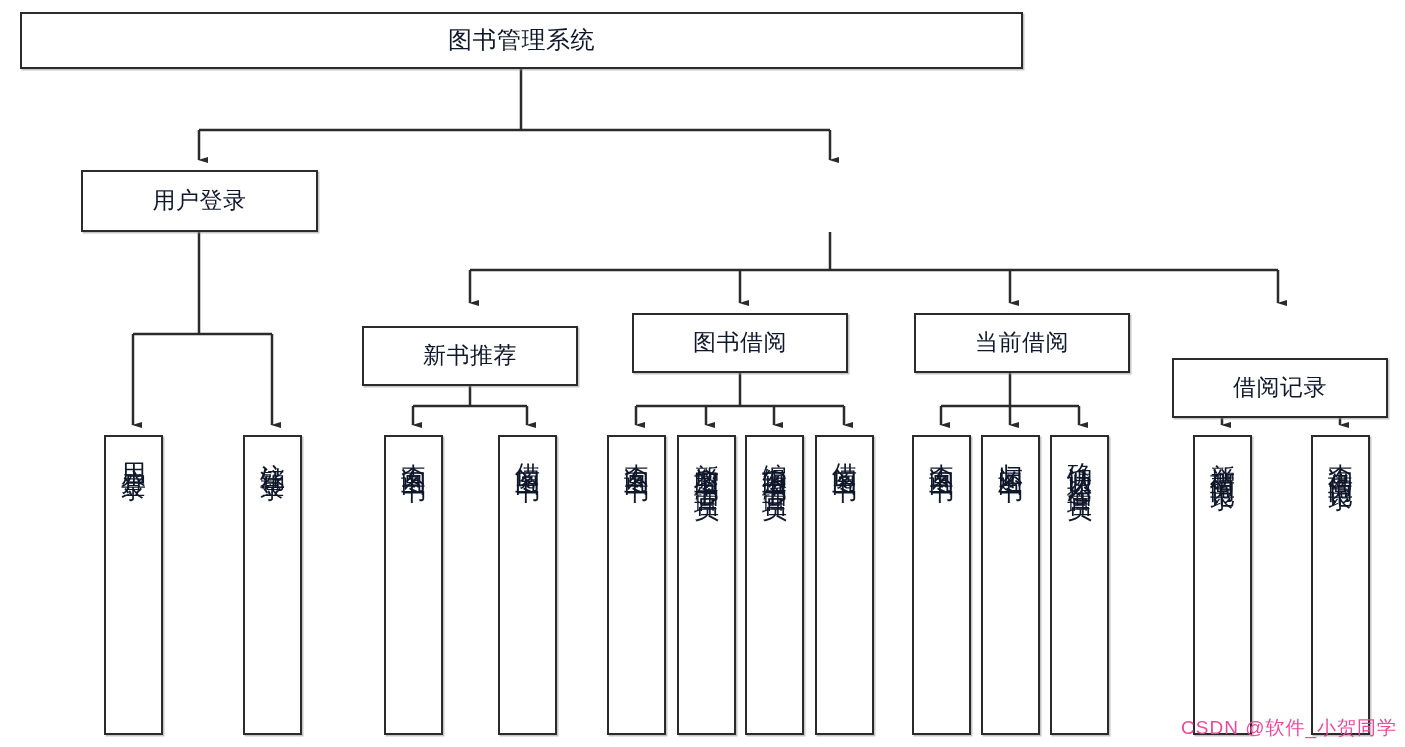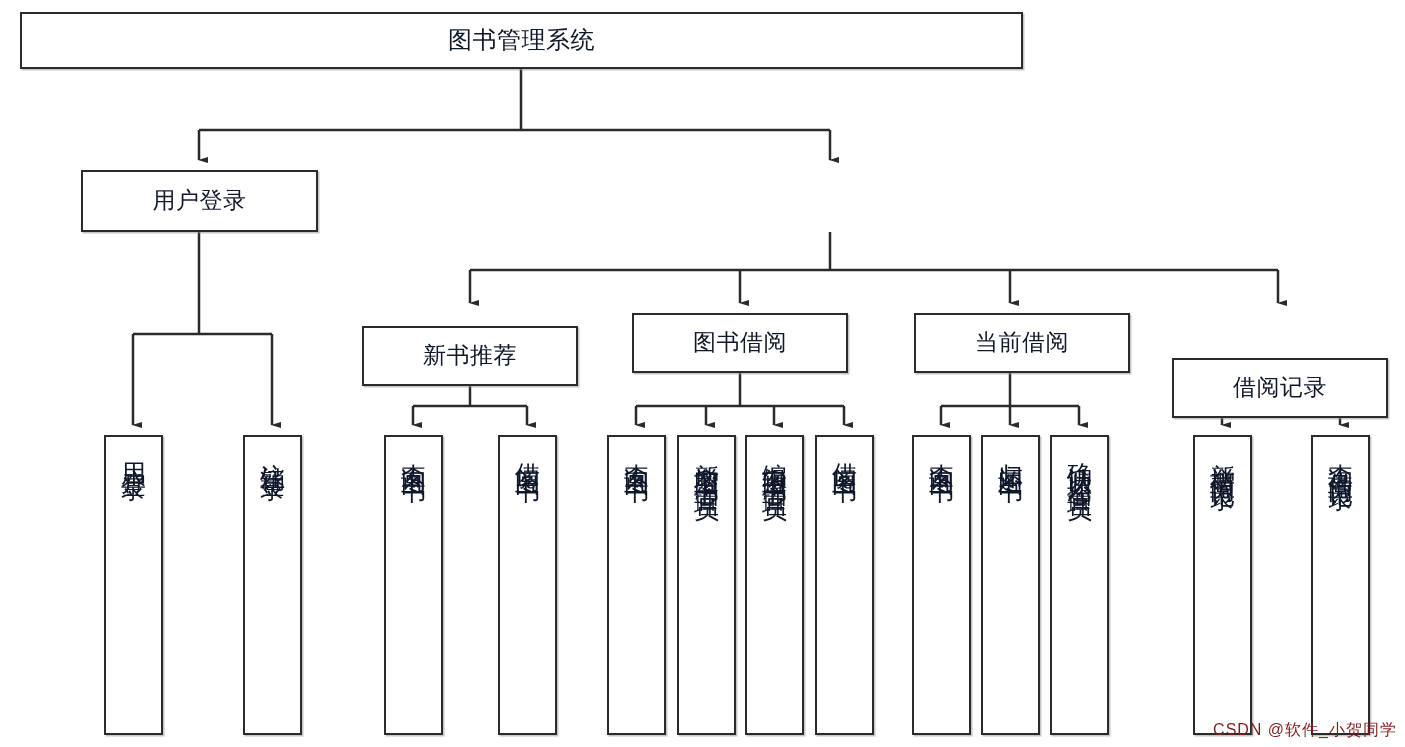--- a/index.html
+++ b/index.html
@@ -38,22 +38,22 @@
     writing-mode:vertical-rl;
     text-orientation:upright;
     font-size:25px;
     line-height:1.0;
     letter-spacing:5px;
     white-space:nowrap;
   }
   .watermark{
     position:absolute;
     right:8px;bottom:6px;
-    font-size:16px;
-    color:#7f1d1d;
+    font-size:19px;
+    color:#ec4899;
     letter-spacing:1px;
     white-space:nowrap;
     pointer-events:none;
   }
 </style>
 </head>
 <body>
 
 <div id="stage">
 

